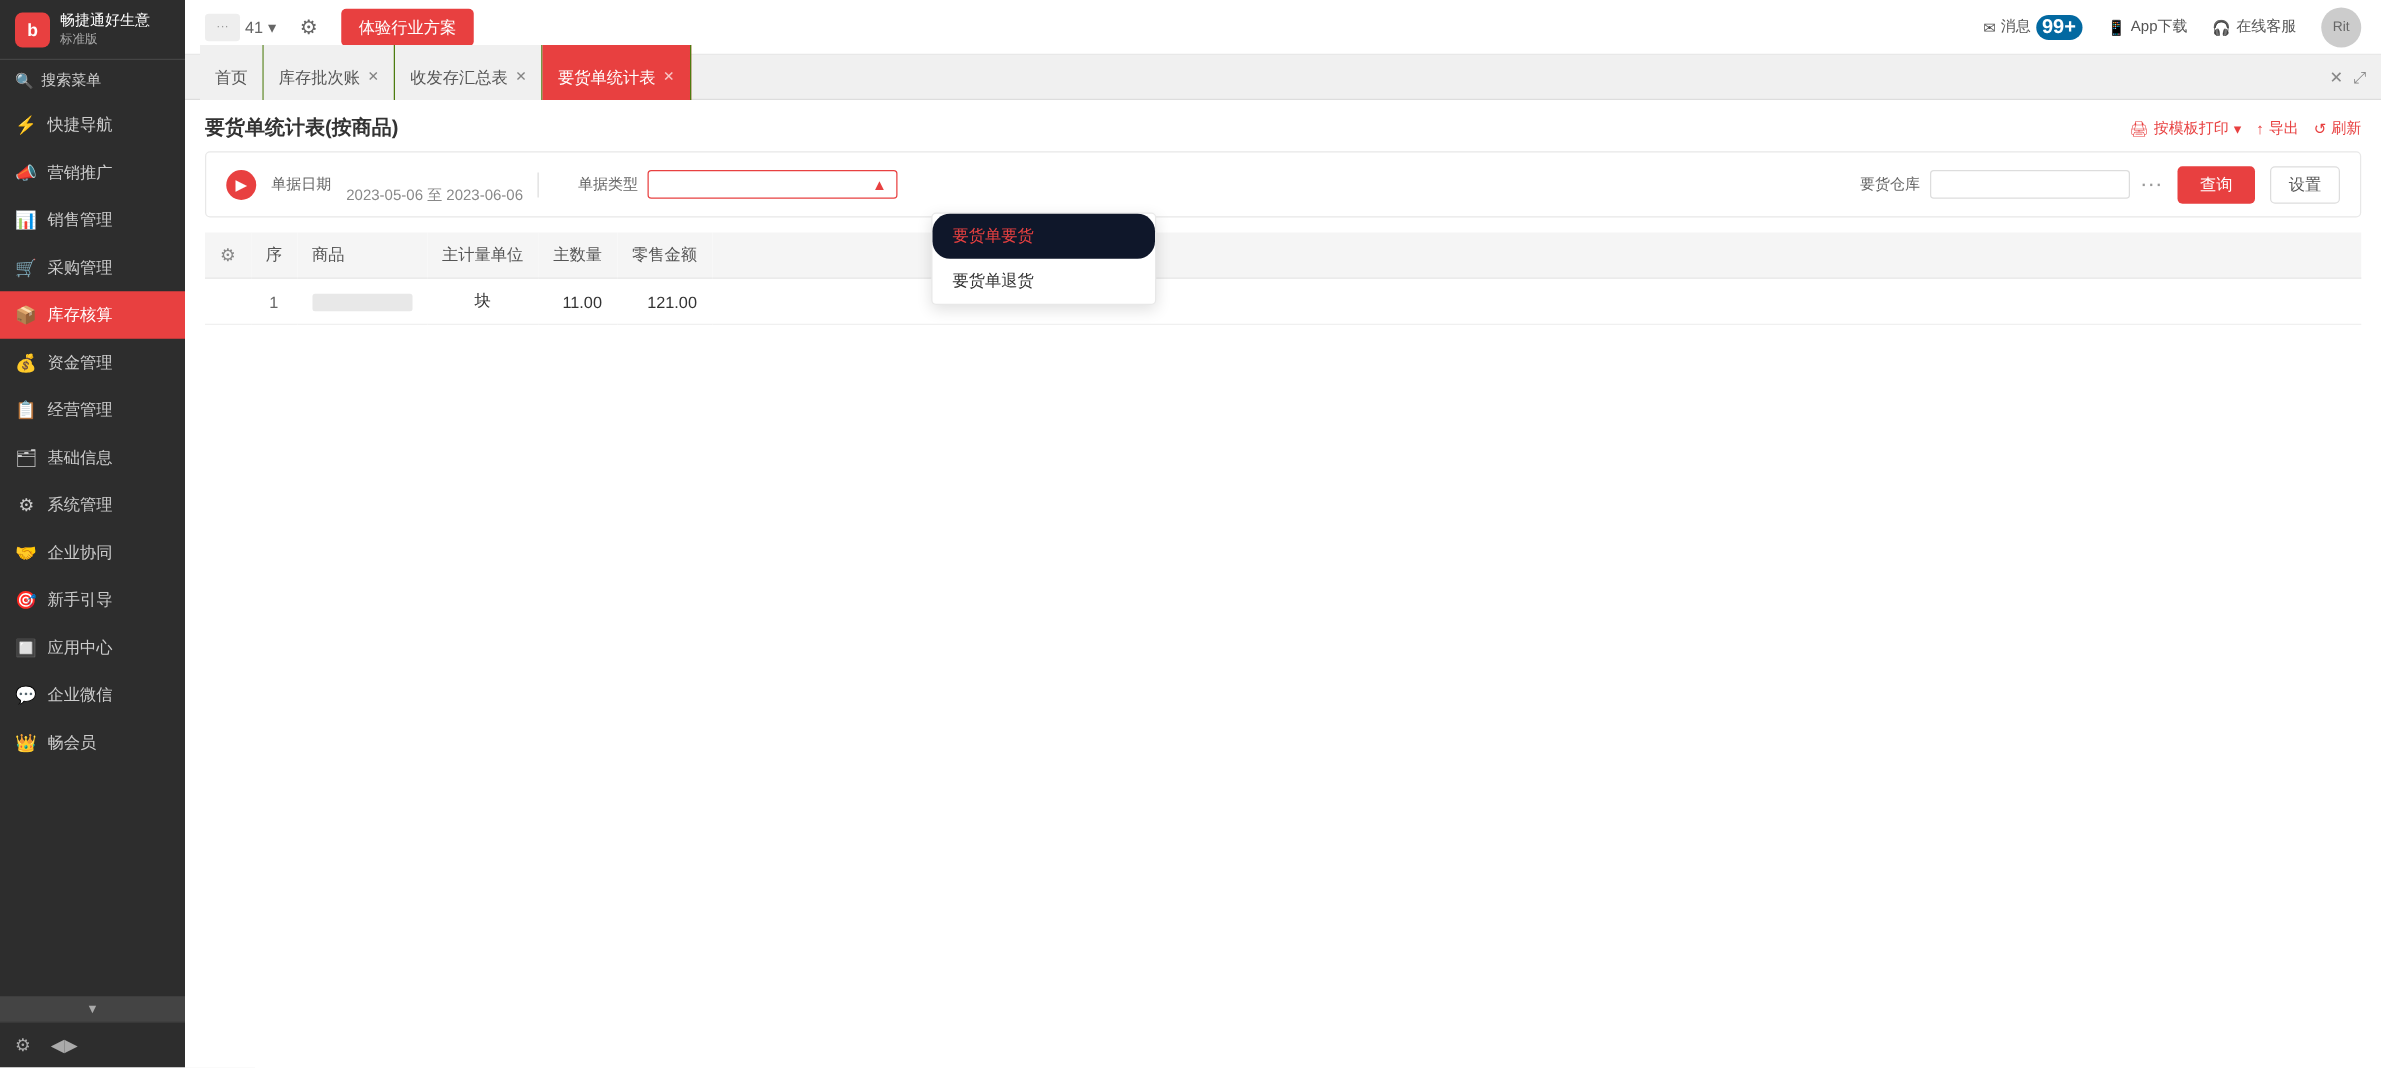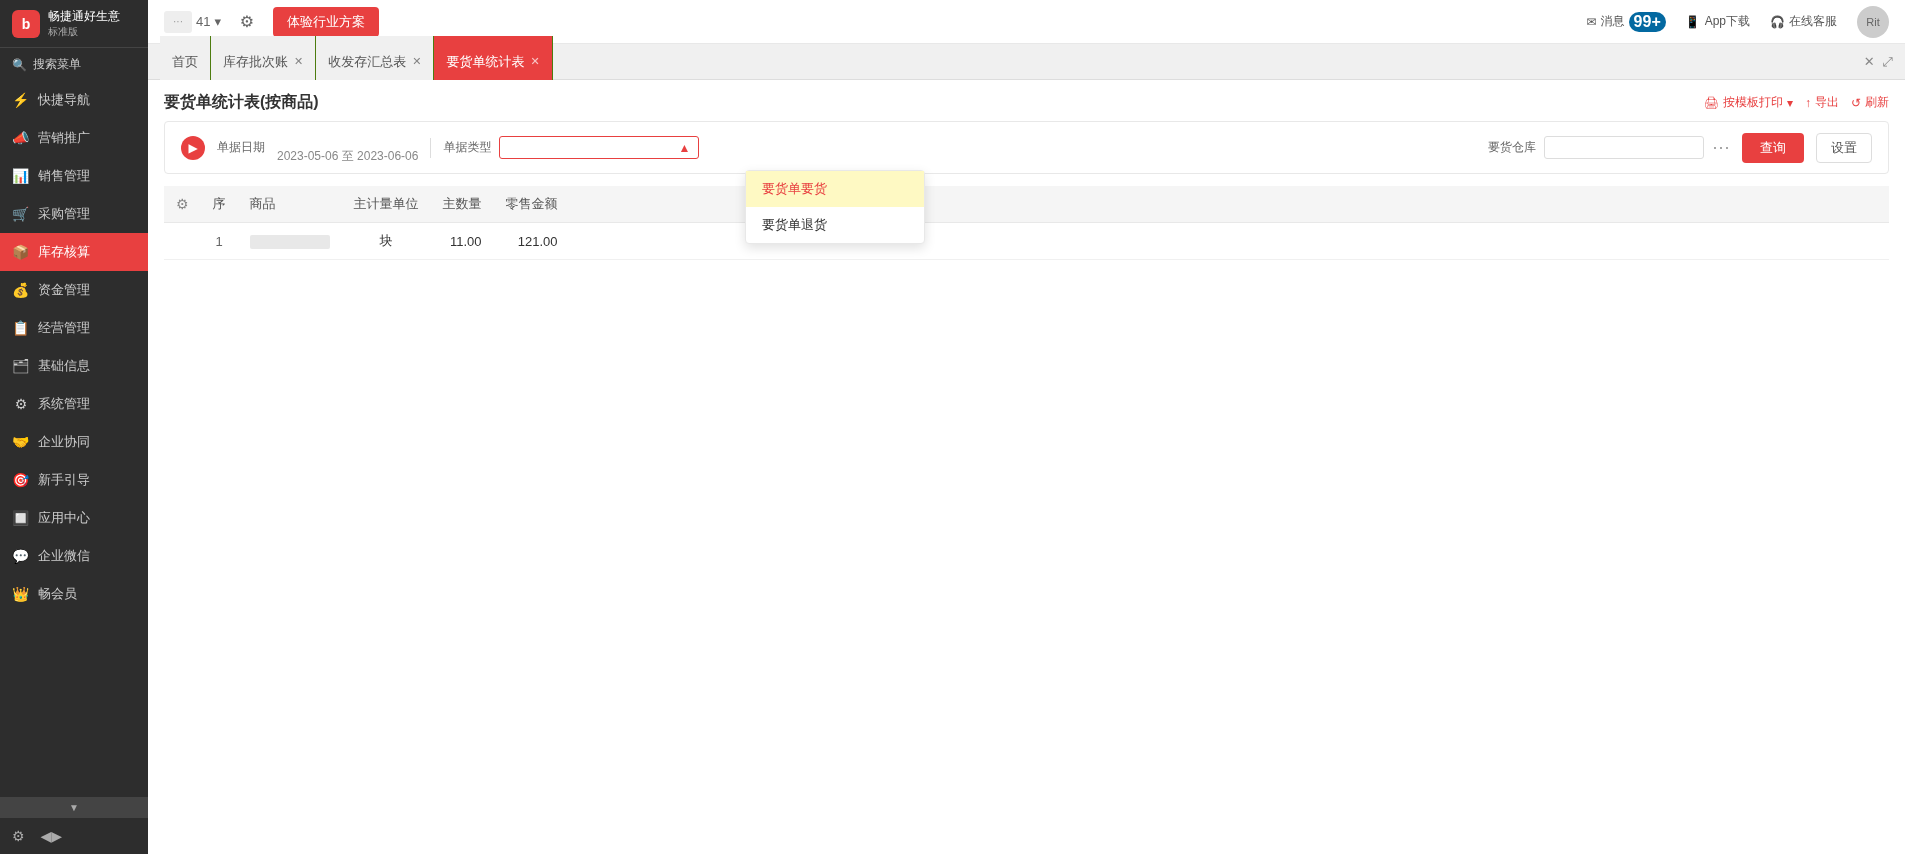--- a/index.html
+++ b/index.html
@@ -311,20 +311,21 @@
     .filter-divider {
       width: 1px;
       height: 20px;
       background: #ddd;
     }
     .type-filter {
       display: flex;
       align-items: center;
       gap: 8px;
       flex: 1;
+      margin-left: 19px;
     }
     .type-input-wrap {
       position: relative;
       display: flex;
       align-items: center;
       border: 1px solid #e84040;
       border-radius: 3px;
       padding: 3px 8px;
       min-width: 200px;
       background: #fff;
@@ -393,21 +394,21 @@
       box-shadow: 0 4px 12px rgba(0,0,0,0.12);
       min-width: 180px;
       z-index: 100;
     }
     .dropdown-item {
       padding: 9px 16px;
       font-size: 13px;
       cursor: pointer;
       color: #333;
     }
-    .dropdown-item.selected { background: #fef9c3; color: #e84040; }
+    .dropdown-item.selected { background: #0f172a; color: #e84040; border-radius: 14px; }
 
     
     .table-wrap {
       flex: 1;
       overflow: auto;
       padding: 12px 16px 0;
     }
     table {
       width: 100%;
       border-collapse: collapse;

